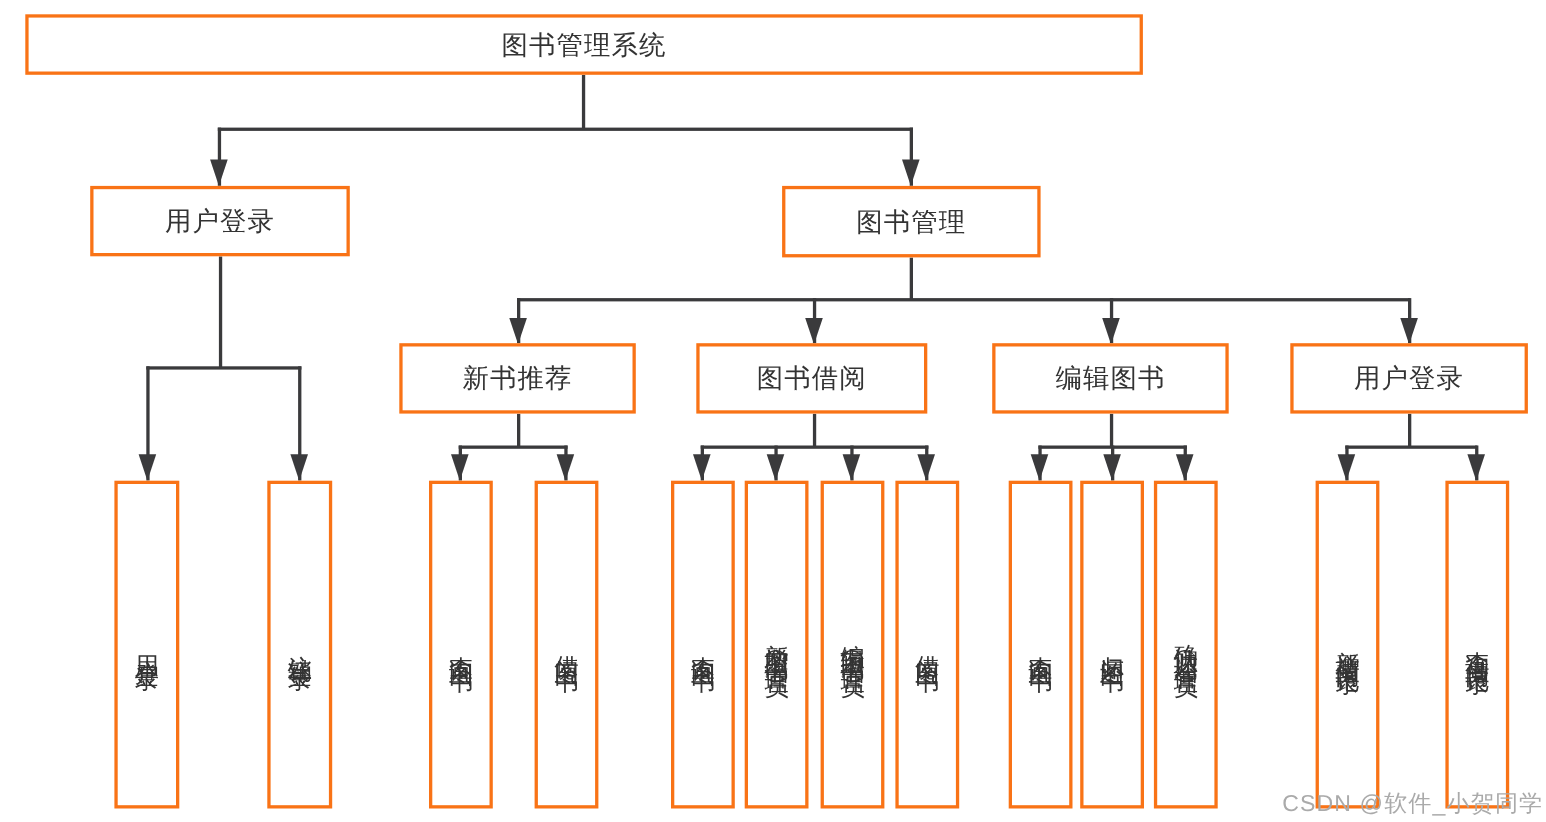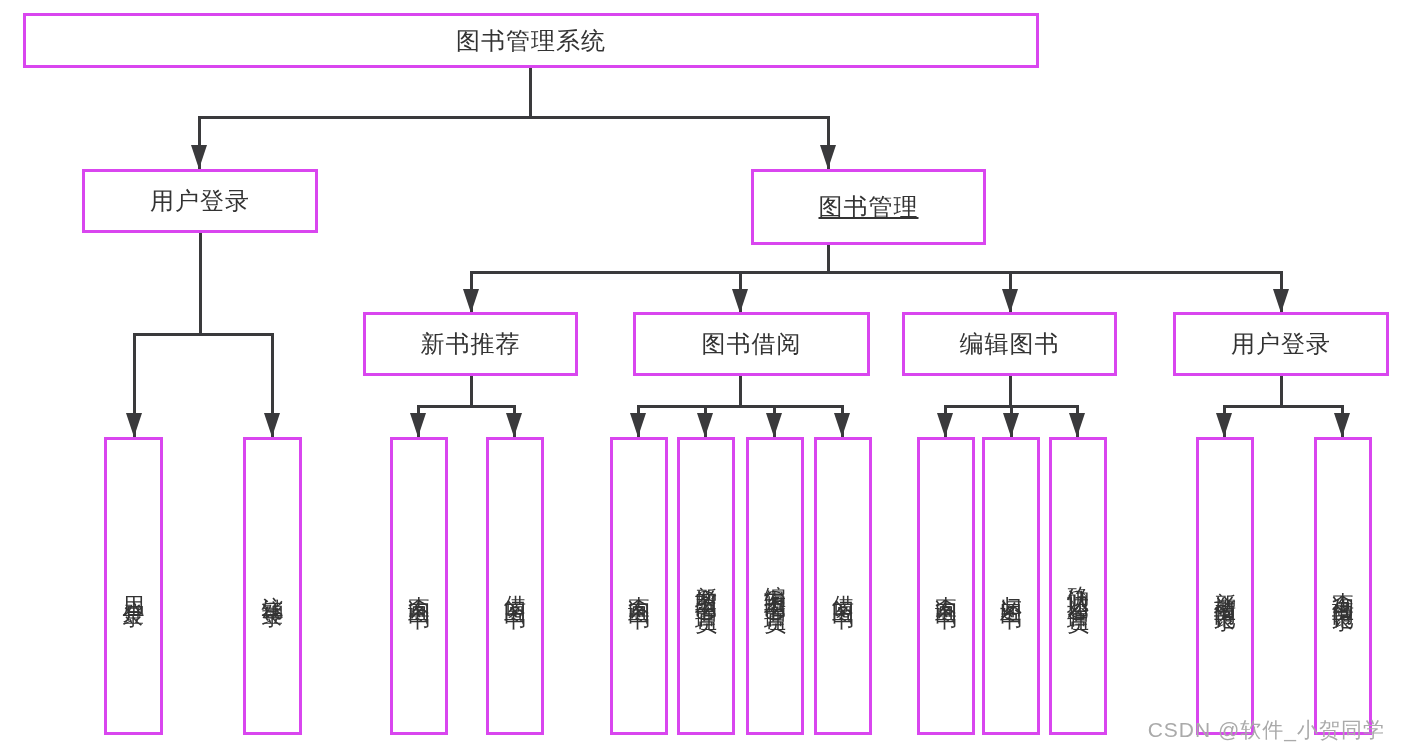--- a/index.html
+++ b/index.html
@@ -11,21 +11,21 @@
     position:relative;
     width:1405px;height:747px;
     background:#ffffff;
     font-family:"Liberation Sans","DejaVu Sans",sans-serif;
     overflow:hidden;
   }
   .box{
     position:absolute;
     box-sizing:border-box;
     background:#ffffff;
-    border:3px solid #d946ef;
+    border:3px solid #f97316;
     display:flex;align-items:center;justify-content:center;
     color:var(--text);
   }
   .hlabel{font-size:24px;letter-spacing:1px;white-space:nowrap;}
   .leaf .vlabel{
     writing-mode:vertical-lr;
     text-orientation:mixed;
     font-size:22px;
     letter-spacing:4px;
     line-height:1.1;
@@ -35,21 +35,21 @@
   .vl{position:absolute;width:3px;background:var(--line);}
   .hl{position:absolute;height:3px;background:var(--line);}
   .ar{
     position:absolute;width:0;height:0;
     border-left:8px solid transparent;
     border-right:8px solid transparent;
     border-top:24px solid var(--line);
   }
   #watermark{
     position:absolute;
-    right:20px;bottom:3px;
+    right:2px;bottom:3px;
     font-size:21px;
     color:#aaaaaa;
     letter-spacing:1px;
     z-index:5;
     white-space:nowrap;
   }
 </style>
 </head>
 <body>
 
@@ -114,28 +114,28 @@
   <div class="vl" style="left:1341px;top:405px;height:32px;"></div>
   <div class="ar" style="left:1334px;top:413px;"></div>
 
   <div class="box" style="left:23px;top:13px;width:1016px;height:55px;">
     <span class="hlabel">图书管理系统</span>
   </div>
 
   <div class="box" style="left:82px;top:169px;width:236px;height:64px;">
     <span class="hlabel">用户登录</span>
   </div>
-  <div class="box" style="left:751px;top:169px;width:235px;height:76px;text-decoration:underline;">
+  <div class="box" style="left:711px;top:169px;width:235px;height:65px;">
     <span class="hlabel">图书管理</span>
   </div>
 
   <div class="box" style="left:363px;top:312px;width:215px;height:64px;">
     <span class="hlabel">新书推荐</span>
   </div>
-  <div class="box" style="left:633px;top:312px;width:237px;height:64px;">
+  <div class="box" style="left:633px;top:312px;width:210px;height:64px;">
     <span class="hlabel">图书借阅</span>
   </div>
   <div class="box" style="left:902px;top:312px;width:215px;height:64px;">
     <span class="hlabel">编辑图书</span>
   </div>
   <div class="box" style="left:1173px;top:312px;width:216px;height:64px;">
     <span class="hlabel">用户登录</span>
   </div>
 
   <div class="box leaf" style="left:104px;top:437px;width:59px;height:298px;">

